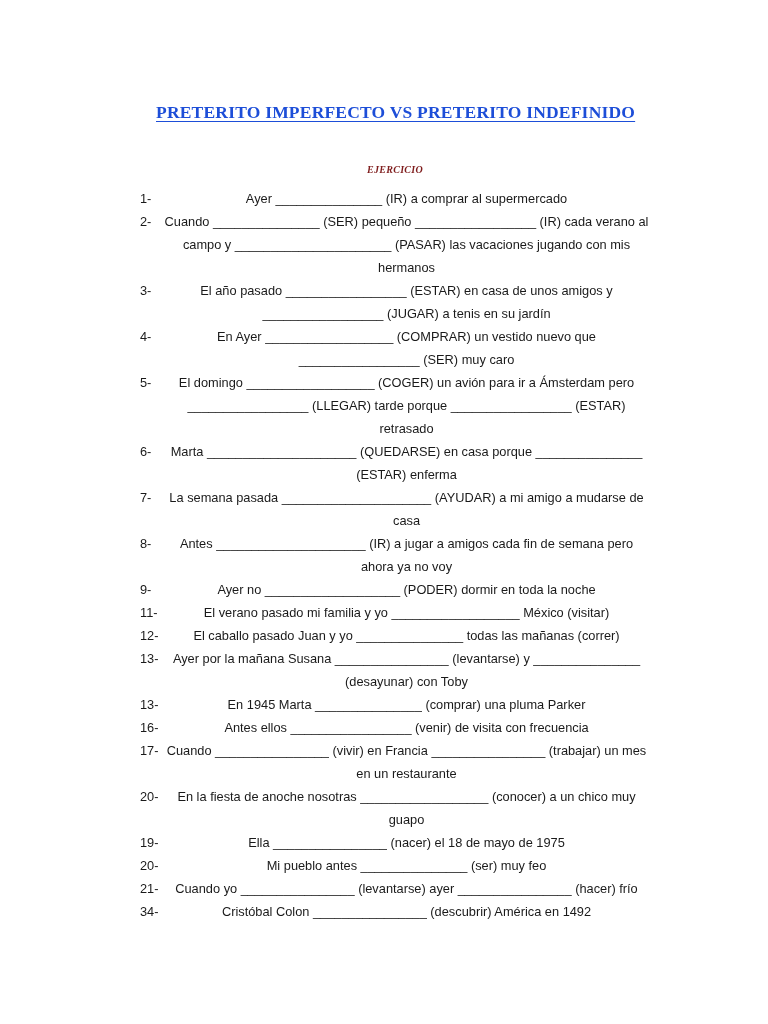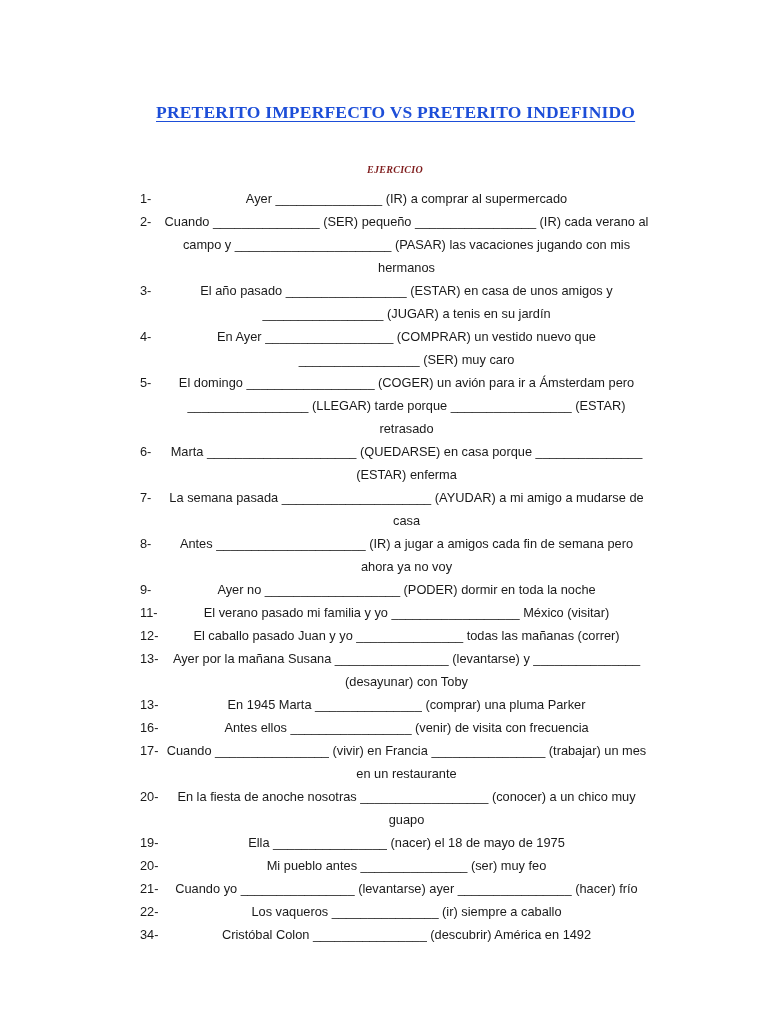--- a/index.html
+++ b/index.html
@@ -160,24 +160,20 @@
     <li>
       <span class="item-num">20-</span>
       <span class="item-text">Mi pueblo antes _______________ (ser) muy feo</span>
     </li>
 
     <li>
       <span class="item-num">21-</span>
       <span class="item-text">Cuando yo ________________ (levantarse) ayer ________________ (hacer) frío</span>
     </li>
 
-    <li>
-      <span class="item-num">22-</span>
-      <span class="item-text">Los vaqueros _______________ (ir) siempre a caballo</span>
-    </li>
 
     <li>
       <span class="item-num">34-</span>
       <span class="item-text">Cristóbal Colon ________________ (descubrir) América en 1492</span>
     </li>
   </ol>
 
 </div>
 
 </body></html>

